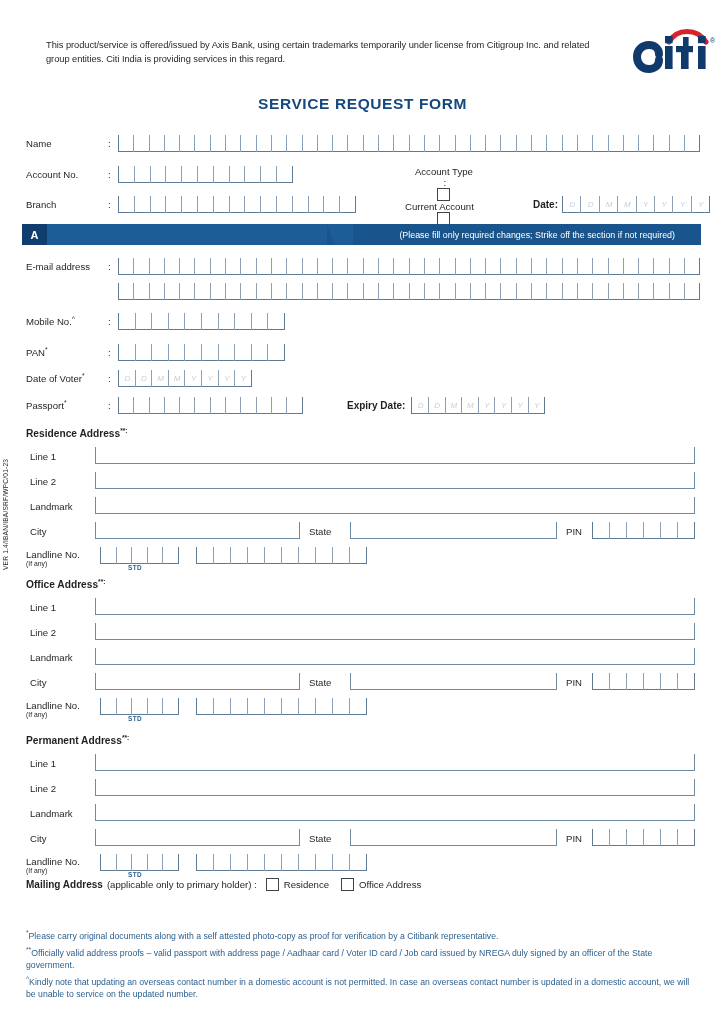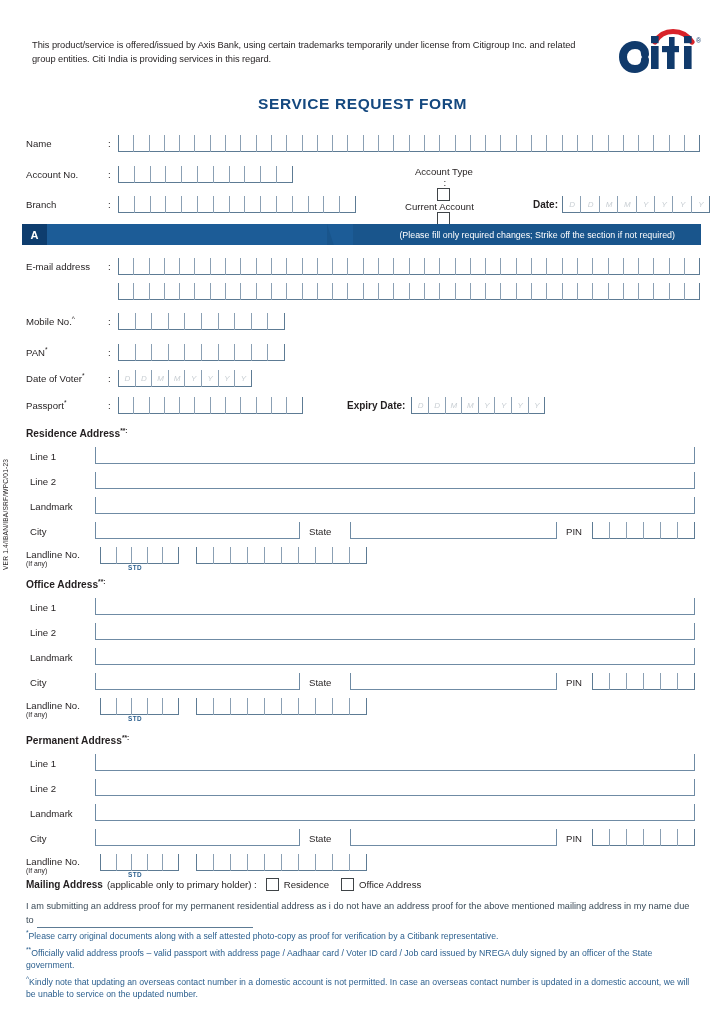--- a/index.html
+++ b/index.html
@@ -13,21 +13,21 @@
     position: relative;
     overflow: hidden;
   }
   .page {
     position: relative;
     width: 725px; height: 1024px;
     padding: 0;
   }
 
   
-  .header { position:absolute; left:0; top:0; width:689px; height:92px; }
+  .header { position:absolute; left:14px; top:0; width:689px; height:92px; }
   .disclaimer {
     position:absolute; left:32px; top:38px; width:560px;
     font-size:9.3px; line-height:1.52; color:#231f20;
     letter-spacing:-0.05px;
   }
   .citi-logo { position:absolute; left:614px; top:24px; width:92px; height:52px; }
   .citi-logo svg { display:block; }
 
   .form-title {
     position:absolute; left:0; top:95px; width:725px;
@@ -650,23 +650,20 @@
 
   <div class="row" style="left:26px; top:878px;">
     <span class="lbl-b">Mailing Address</span>
     <span class="lbl" style="margin-left:4px;">(applicable only to primary holder) :</span>
     <span class="cbox" style="margin-left:9px;"></span>
     <span class="lbl" style="margin:0 12px 0 5px;">Residence</span>
     <span class="cbox"></span>
     <span class="lbl" style="margin-left:5px;">Office Address</span>
   </div>
 
-  <div class="decl" style="position:absolute; left:26px; top:900px; width:672px;">
-    <span>I am submitting an address proof for my permanent residential address as i do not have an address proof for the above mentioned mailing address in my name due to</span><span class="decl-line"></span>
-  </div>
 
   <div style="position:absolute; left:26px; top:928px; width:674px;">
     <div class="footnote" style="margin-bottom:2px;">
       <span class="sup">*</span><span>Please carry original documents along with a self attested photo-copy as proof for verification by a Citibank representative.</span>
     </div>
     <div class="footnote" style="margin-bottom:2px;">
       <span class="sup">**</span><span>Officially valid address proofs – valid passport with address page / Aadhaar card / Voter ID card / Job card issued by NREGA duly signed by an officer of the State government.</span>
     </div>
     <div class="footnote">
       <span class="sup">^</span><span>Kindly note that updating an overseas contact number in a domestic account is not permitted. In case an overseas contact number is updated in a domestic account, we will be unable to service on the updated number.</span>

